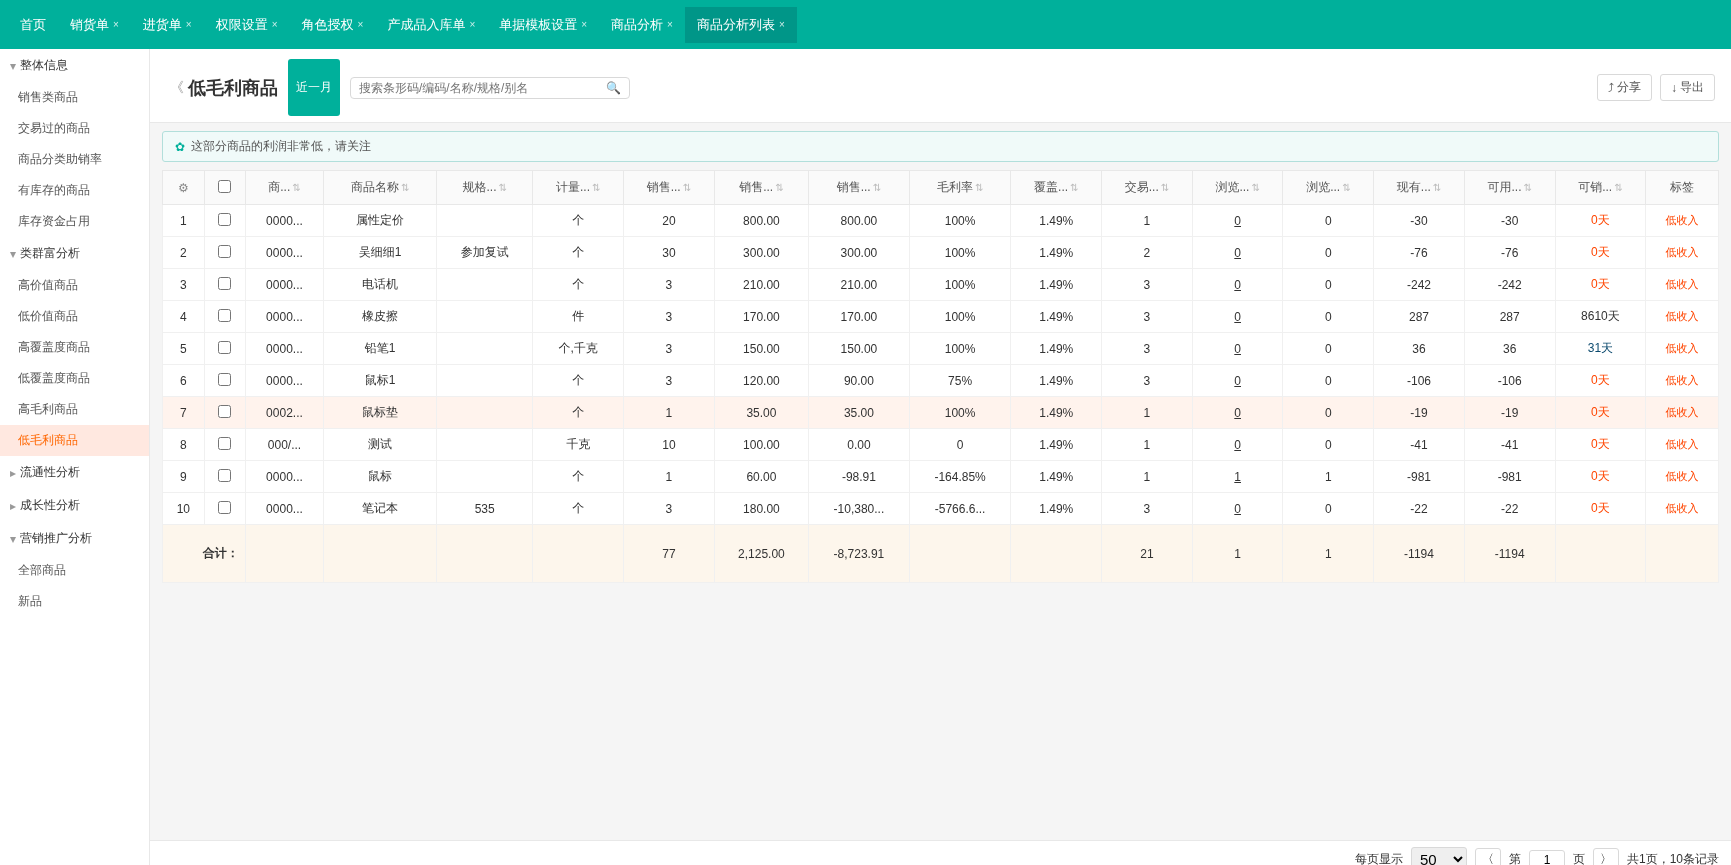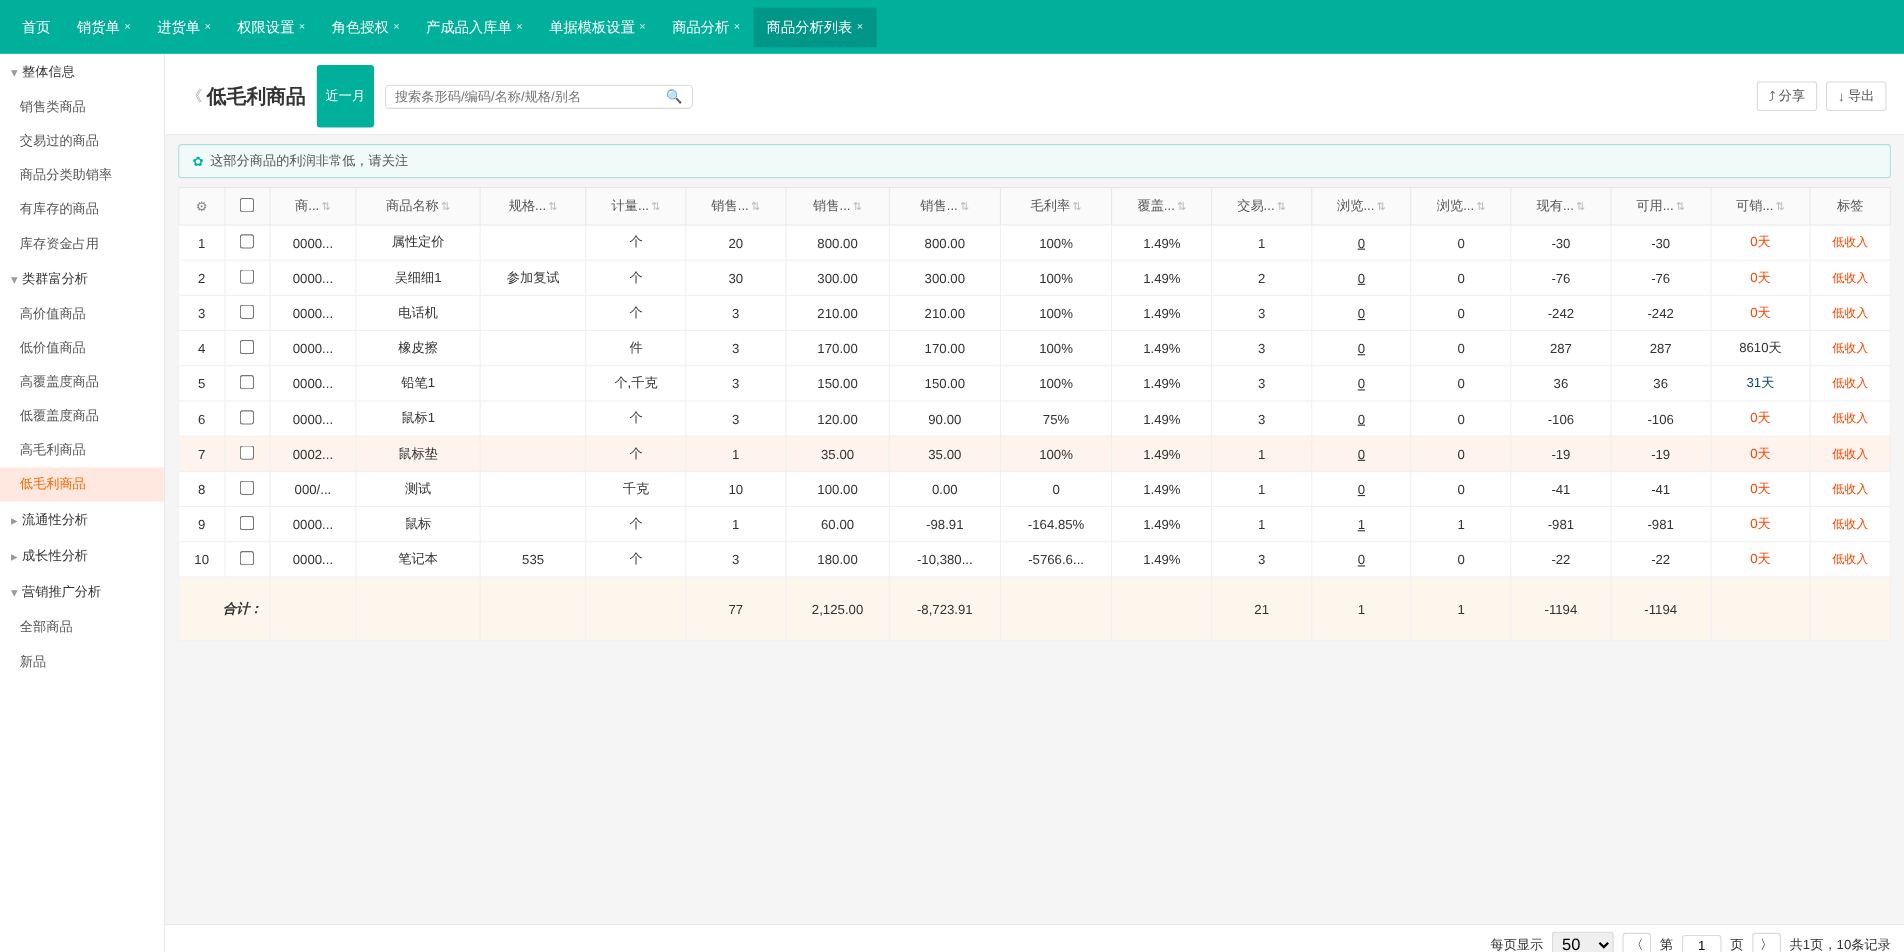--- a/index.html
+++ b/index.html
@@ -558,21 +558,21 @@
       <td><span class="link-underline">0</span></td>
       <td>0</td>
       <td>-22</td>
       <td>-22</td>
       <td style="color:#ff4500">0天</td>
       <td class="tag-low-income">低收入</td>
     </tr>
           </tbody>
         <tfoot>
           <tr style="background:#fdf6ec;">
-            <td colspan="2" style="text-align:right;font-weight:bold;padding:20px 6px;font-style:italic;">合计：</td>
+            <td colspan="2" style="text-align:right;font-weight:bold;padding:20px 6px;">合计：</td>
             <td></td>
             <td></td>
             <td></td>
             <td></td>
             <td>77</td>
             <td>2,125.00</td>
             <td>-8,723.91</td>
             <td></td>
             <td></td>
             <td>21</td>

